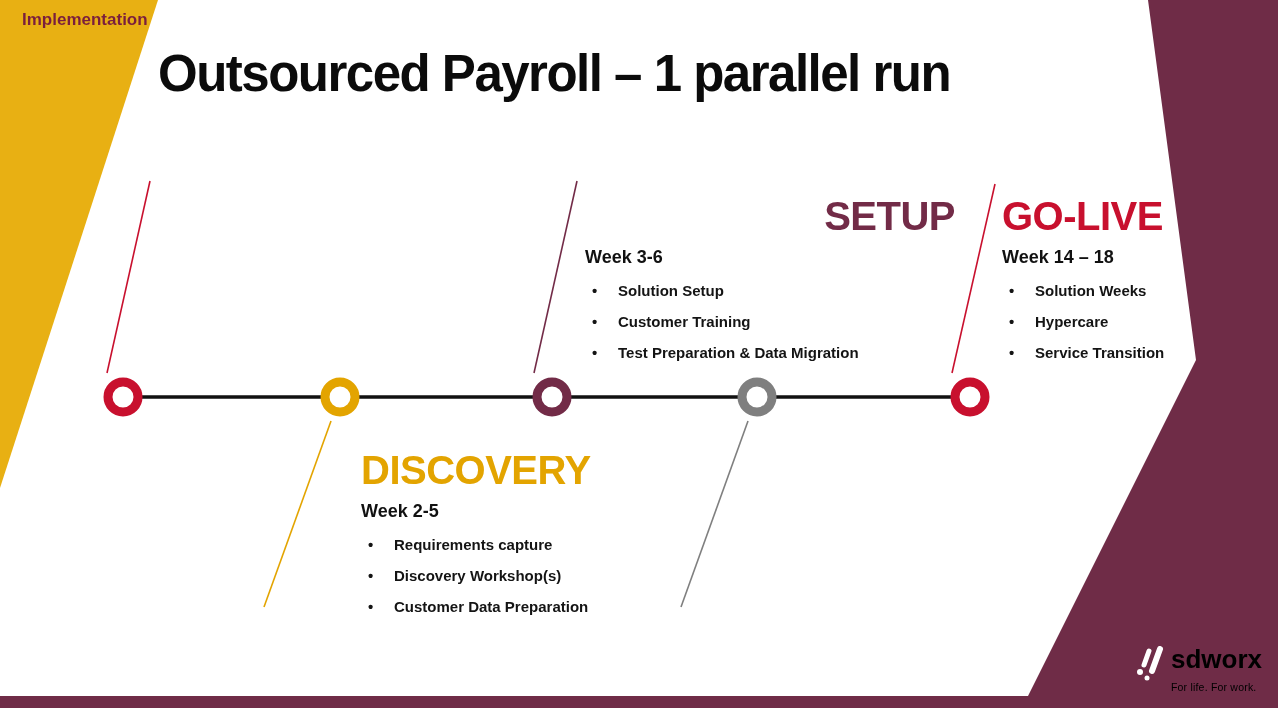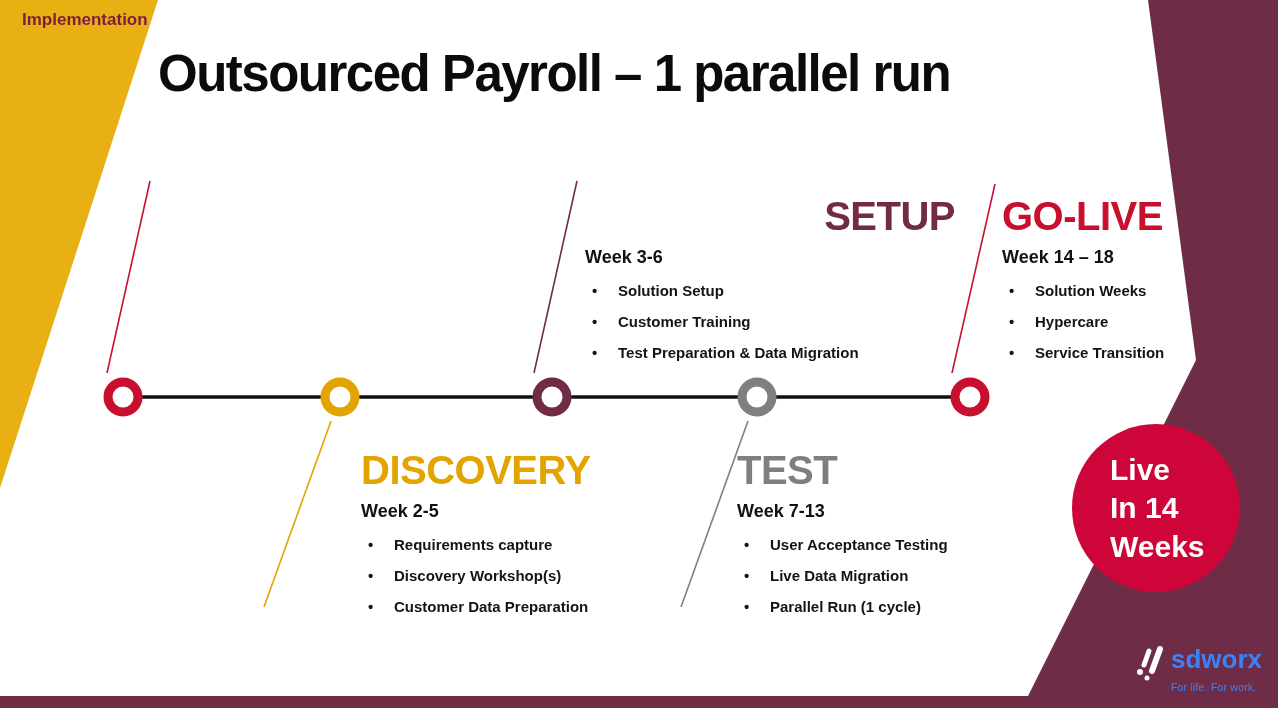--- a/index.html
+++ b/index.html
@@ -32,21 +32,21 @@
     font-size:15px;font-weight:bold;color:#141414;margin-top:14px;
   }
   .ms-items li::before{content:"\2022";position:absolute;left:7px;top:0;}
   .badge{
     position:absolute;left:1072px;top:424px;width:168px;height:168px;
     border-radius:50%;color:#ffffff;box-sizing:border-box;
     padding:27px 0 0 38px;font-size:30px;font-weight:bold;line-height:1.28;
   }
   .logo{
     position:absolute;right:16px;bottom:15px;display:flex;align-items:flex-start;
-    gap:4px;color:#3b82f6;
+    gap:4px;color:#000000;
   }
   .logo-text{display:flex;flex-direction:column;}
   .logo-name{font-size:26px;font-weight:bold;line-height:1;}
   .logo-tag{font-size:10.5px;margin-top:9px;letter-spacing:0.2px;}
 </style>
 </head>
 <body>
 
 <div class="slide">
 
@@ -88,45 +88,31 @@
   <div class="ms ms-2">
     <div class="ms-title" style="color: rgb(114, 43, 71); text-align: right;">SETUP</div>
     <div class="ms-week">Week 3-6</div>
     <ul class="ms-items">
       <li>Solution Setup</li>
       <li>Customer Training</li>
       <li>Test Preparation &amp; Data Migration</li>
     </ul>
   </div>
 
-  <div class="ms ms-3">
-    <div class="ms-title" style="color: rgb(127, 127, 127);">TEST</div>
-    <div class="ms-week">Week 7-13</div>
-    <ul class="ms-items">
-      <li>User Acceptance Testing</li>
-      <li>Live Data Migration</li>
-      <li>Parallel Run (1 cycle)</li>
-    </ul>
-  </div>
 
   <div class="ms ms-4">
     <div class="ms-title" style="color: rgb(200, 16, 46);">GO-LIVE</div>
     <div class="ms-week">Week 14 – 18</div>
     <ul class="ms-items">
       <li>Solution Weeks</li>
       <li>Hypercare</li>
       <li>Service Transition</li>
     </ul>
   </div>
 
-  <div class="badge" style="background: rgb(206, 5, 56);">
-    <div>Live</div>
-    <div>In 14</div>
-    <div>Weeks</div>
-  </div>
 
   <div class="logo">
     <svg width="32" height="36" viewBox="0 0 32 36">
       <circle cx="5" cy="26" r="3" fill="#ffffff"></circle>
       <line x1="14" y1="5" x2="9" y2="19" stroke="#ffffff" stroke-width="5" stroke-linecap="round"></line>
       <line x1="25" y1="3" x2="17" y2="25" stroke="#ffffff" stroke-width="6" stroke-linecap="round"></line>
       <circle cx="12" cy="32" r="2.5" fill="#ffffff"></circle>
     </svg>
     <div class="logo-text">
       <div class="logo-name">sdworx</div>

